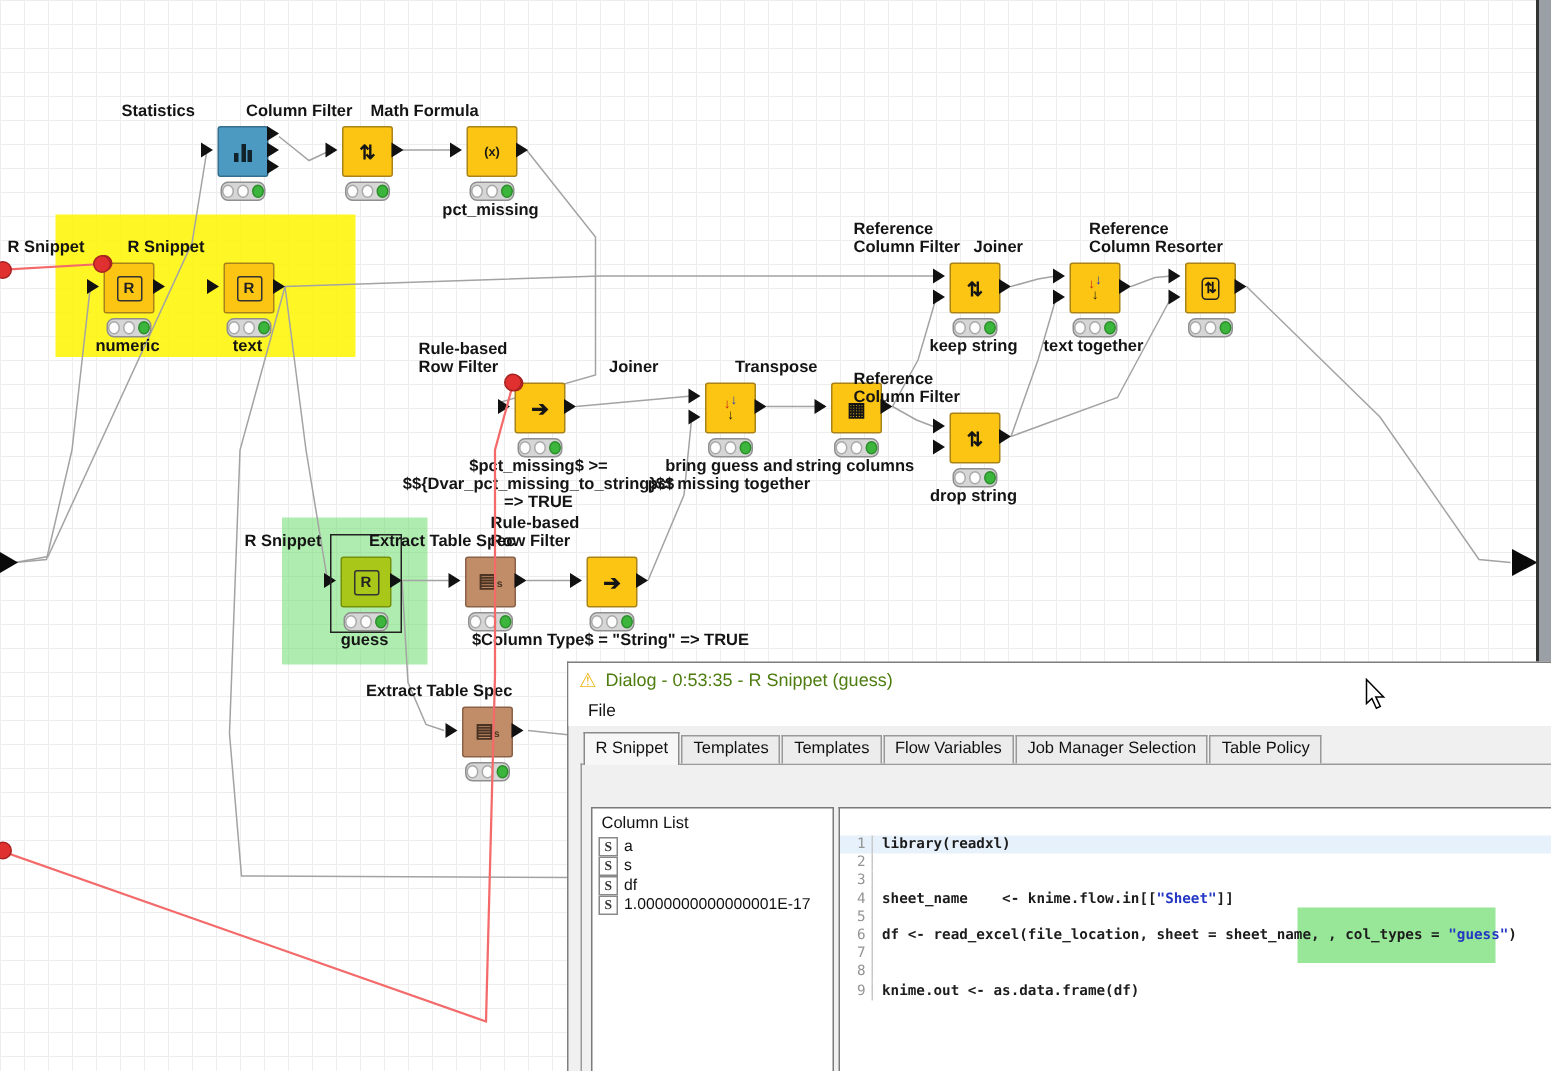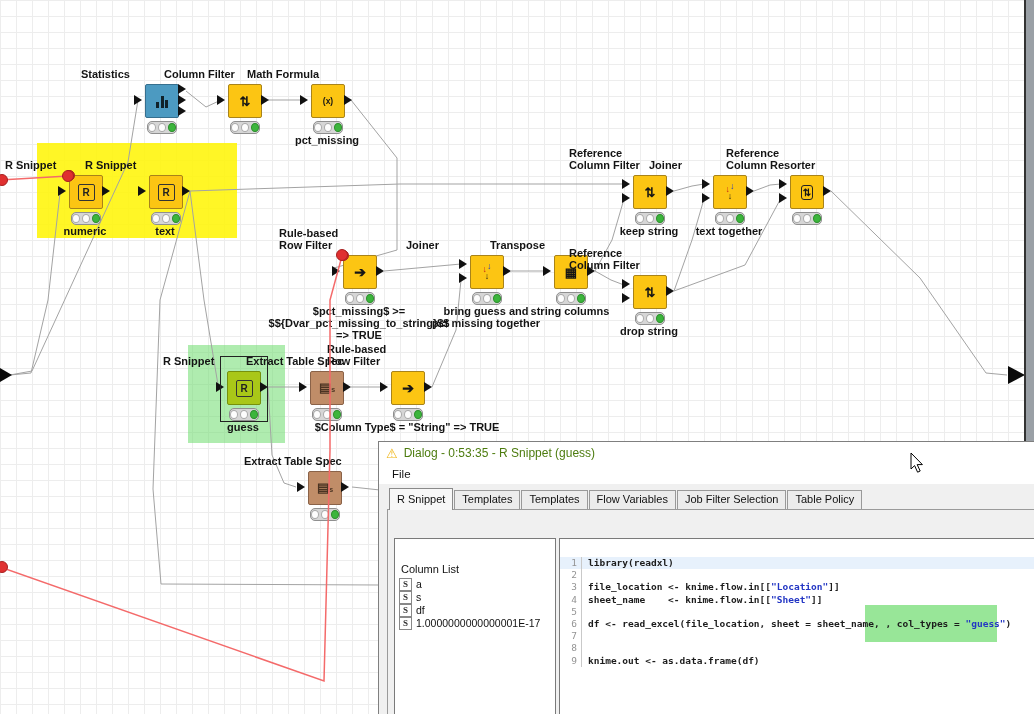--- a/index.html
+++ b/index.html
@@ -42,21 +42,21 @@
   .warn{color:#efb310;font-size:13px;line-height:13px;}
   .title-text{font-size:12px;color:#4d7c0f;}
   .menubar{height:20px;background:#fff;display:flex;align-items:center;padding-left:9px;}
   .menu-item{font-size:11.5px;color:#111;padding:2px 4px;}
   .tabstrip{position:absolute;left:10px;top:48px;display:flex;align-items:flex-end;height:19px;z-index:2;}
   .tab{border:1px solid #999;border-bottom:none;background:#ececec;padding:2px 7px 3px 7px;
     font-size:11px;color:#111;margin-right:1px;height:13px;}
   .tab.active{background:#f7f7f7;padding-top:4px;height:14px;position:relative;top:1px;border-color:#8a8a8a;}
   .tabpanel{position:absolute;left:8px;top:67px;right:0;bottom:0;border:1px solid #9a9a9a;border-right:none;border-bottom:none;background:#f0f0f0;}
   .collist{position:absolute;left:6px;top:28px;width:160px;bottom:0;background:#fff;border:1px solid #7a7a7a;border-bottom:none;}
-  .panel-title{font-size:11px;color:#111;padding:4px 0 3px 6px;margin-top:20px;}
+  .panel-title{font-size:11px;color:#111;padding:4px 0 3px 6px;}
   .colrow{display:flex;align-items:center;gap:4px;padding:0 0 1px 4px;height:12px;}
   .sicon{width:11px;height:11px;border:1px solid #888;background:#fff;font-size:9px;font-weight:bold;
     color:#333;display:flex;align-items:center;justify-content:center;font-family:"Liberation Serif",serif;}
   .colname{font-size:10.5px;color:#111;}
   .rscript{position:absolute;left:171px;top:28px;right:0;bottom:0;background:#fff;border:1px solid #7a7a7a;border-right:none;border-bottom:none;}
   .codearea{position:absolute;left:0;top:18px;right:0;bottom:0;}
   .greenbox{position:absolute;left:305px;top:48px;width:132px;height:37px;background:#98e698;z-index:0;}
   .codeline{position:relative;display:flex;height:12.2px;line-height:12.2px;z-index:1;
     font-family:"DejaVu Sans Mono","Liberation Mono",monospace;font-size:9.5px;font-weight:600;color:#1c1c1c;}
   .codeline.cur{background:#e7f1fc;}
@@ -110,21 +110,21 @@
       <span class="title-text">Dialog - 0:53:35 - R Snippet (guess)</span>
     </div>
     <div class="menubar">
       <span class="menu-item">File</span>
     </div>
     <div class="tabstrip" id="tabstrip">
         <div class="tab active">R Snippet</div>
         <div class="tab">Templates</div>
         <div class="tab">Templates</div>
         <div class="tab">Flow Variables</div>
-        <div class="tab">Job Filter Selection</div>
+        <div class="tab">Job Manager Selection</div>
         <div class="tab">Table Policy</div>
       </div>
     <div class="tabpanel">
       <div class="collist">
         <div class="panel-title">Column List</div>
         <div id="colitems">
             <div class="colrow">
               <div class="sicon">S</div>
               <div class="colname">a</div>
             </div>
@@ -149,21 +149,20 @@
               <div class="codeline cur">
                 <div class="lnum">1</div>
                 <div class="ctext">library(readxl)</div>
               </div>
               <div class="codeline">
                 <div class="lnum">2</div>
                 <div class="ctext"></div>
               </div>
               <div class="codeline">
                 <div class="lnum">3</div>
-                <div class="ctext">file_location &lt;- knime.flow.in[[<span class="str">"Location"</span>]]</div>
               </div>
               <div class="codeline">
                 <div class="lnum">4</div>
                 <div class="ctext">sheet_name    &lt;- knime.flow.in[[<span class="str">"Sheet"</span>]]</div>
               </div>
               <div class="codeline">
                 <div class="lnum">5</div>
                 <div class="ctext"></div>
               </div>
               <div class="codeline">

